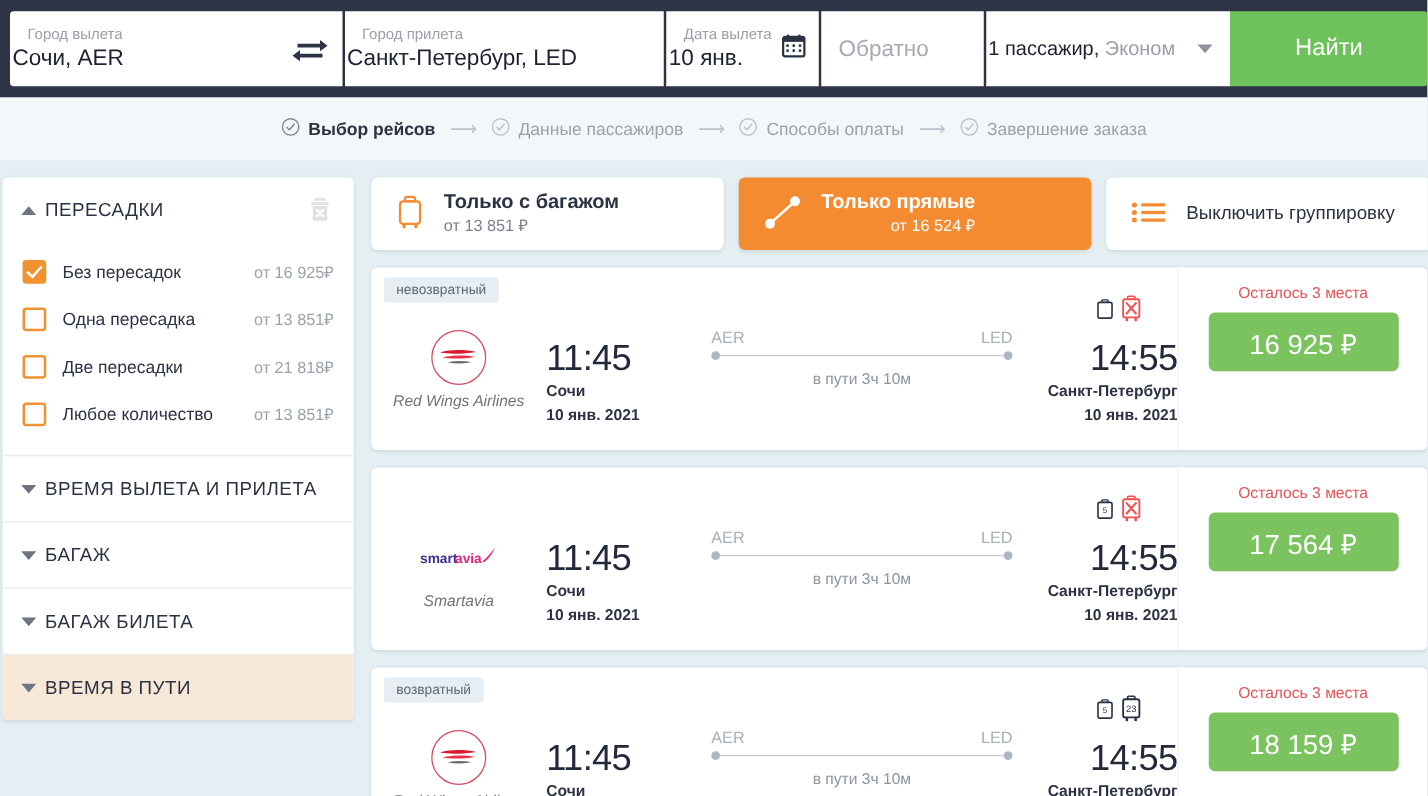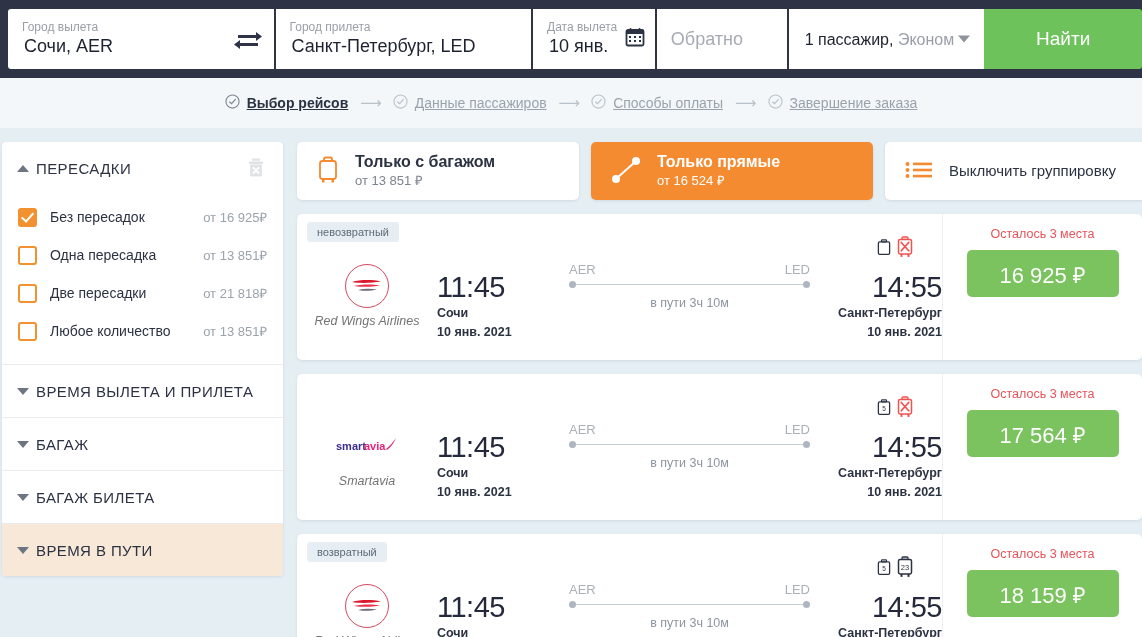--- a/index.html
+++ b/index.html
@@ -18,21 +18,21 @@
     background: #2e3446;
     display: flex; align-items: center;
     padding: 9px 0 9px 8px;
   }
   .sfield {
     background: #fff; height: 60px;
     display: flex; flex-direction: column; justify-content: center;
     position: relative;
   }
   .sfield .lbl { font-size: 12px; color: #9a9ea8; padding-left: 14px; line-height: 15px;}
-  .sfield .val { font-size: 18px; color: #1d2230; padding-left: 16px; line-height: 23px; }
+  .sfield .val { font-size: 18px; color: #1d2230; padding-left: 2px; line-height: 23px; }
   .sfield .ph  { font-size: 18px; color: #a6aab3; padding-left: 14px; }
 
   #f-from { width: 266px; border-radius: 3px 0 0 3px; }
   .swap-wrap {
     position: absolute; right: 10px; top: 50%; transform: translateY(-50%);
     width: 32px; height: 24px; cursor: pointer;
   }
   .sep { width: 2px; height: 60px; background: #2e3446; }
   #f-to { width: 256px; }
   #f-date { width: 122px; position: relative; }
@@ -52,21 +52,21 @@
     display: flex; align-items: center; justify-content: center;
     cursor: pointer; border-radius: 0 3px 3px 0;
   }
 
   
   .steps {
     position: absolute; left: 0; top: 78px; width: 1142px; height: 50px;
     background: #f4f7f9;
     display: flex; align-items: center; justify-content: center; gap: 12px;
   }
-  .step { display: flex; align-items: center; gap: 7px; font-size: 14px; color: #9aa3ad; text-decoration: underline; }
+  .step { display: flex; align-items: center; gap: 7px; font-size: 14px; color: #9aa3ad; }
   .step.active { color: #2b3242; font-weight: bold; }
   .arrow-sep { color: #b9c2cb; font-size: 15px; letter-spacing: -1px; }
   .chk-circ { width: 15px; height: 15px; }
 
   
   .body-area { position: absolute; left: 0; top: 128px; width: 1142px; height: 388px; }
 
   
   .sidebar {
     position: absolute; left: 2px; top: 14px; width: 281px;
@@ -106,21 +106,21 @@
   .fbtn {
     height: 58px; background: #fff; border-radius: 5px;
     display: flex; align-items: center; padding: 0 20px; gap: 16px;
     cursor: pointer; box-shadow: 0 1px 3px rgba(40,60,80,.10); border: none;
     font-family: inherit; text-align: left;
   }
   .fbtn .t1 { font-size: 16px; color: #2b3242; font-weight: bold; line-height: 20px; }
   .fbtn .t2 { font-size: 13px; color: #7c848e; line-height: 18px; }
   #fbtn-bag { width: 282px; }
   #fbtn-direct { width: 282px; background: #f58b31; }
-  #fbtn-direct .t1, #fbtn-direct .t2 { color: #fff; }
+  #fbtn-direct .t1, #fbtn-direct .t2 { color: #fff; text-align: right; }
   #fbtn-group { width: 274px; }
   #fbtn-group .t1 { font-weight: normal; font-size: 15px; }
 
   
   .cards { position: absolute; left: 297px; top: 86px; width: 845px; }
   .card {
     background: #fff; border-radius: 5px; margin-bottom: 14px;
     display: flex; position: relative; box-shadow: 0 1px 3px rgba(40,60,80,.10);
   }
   .card-main { width: 645px; position: relative; height: 146px; }

